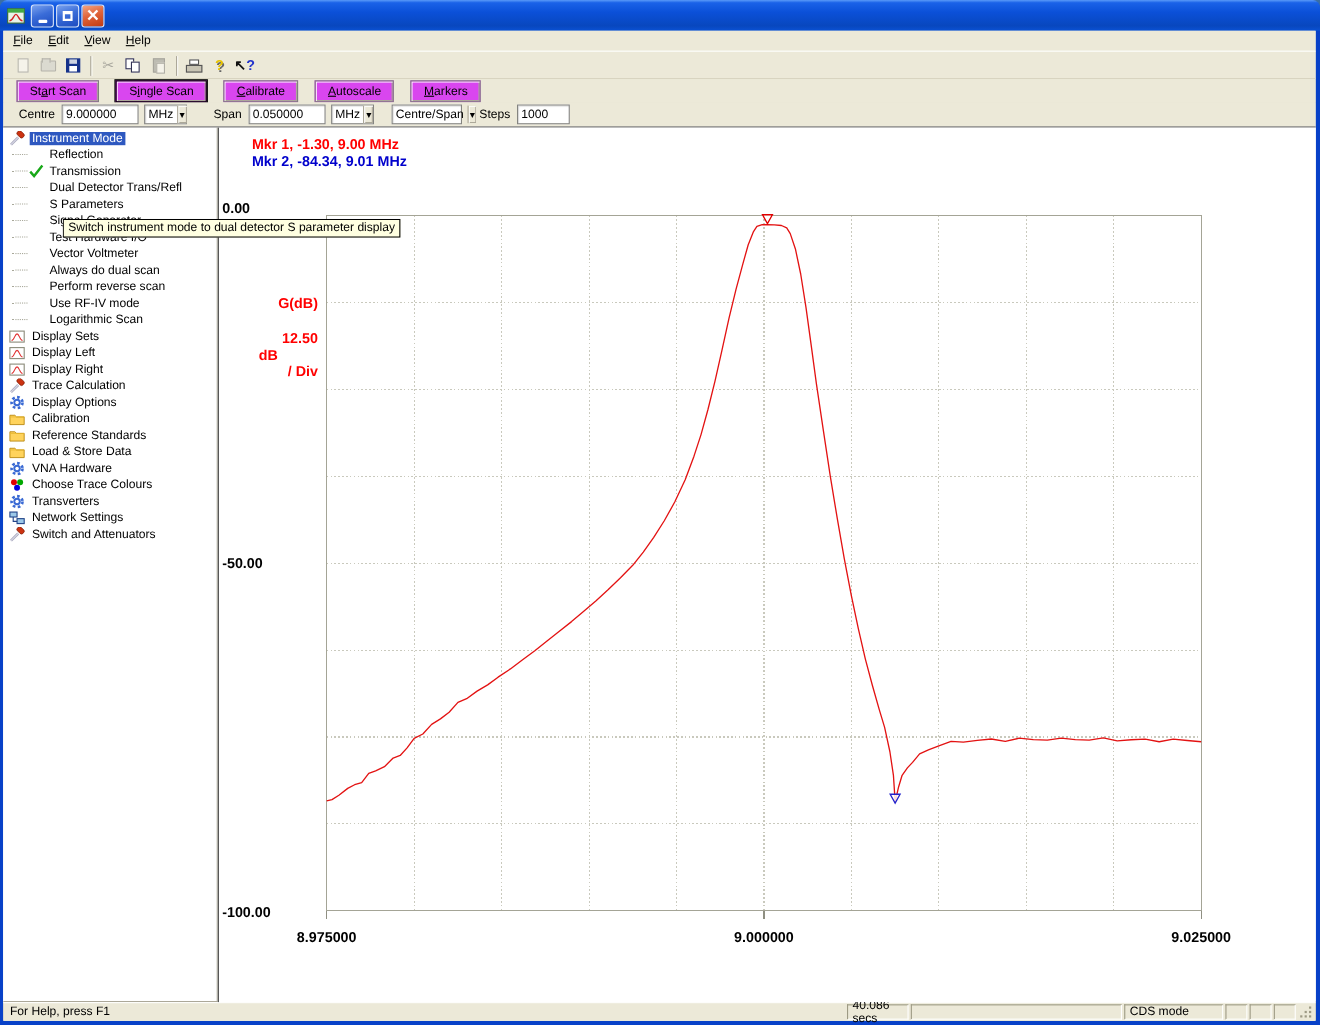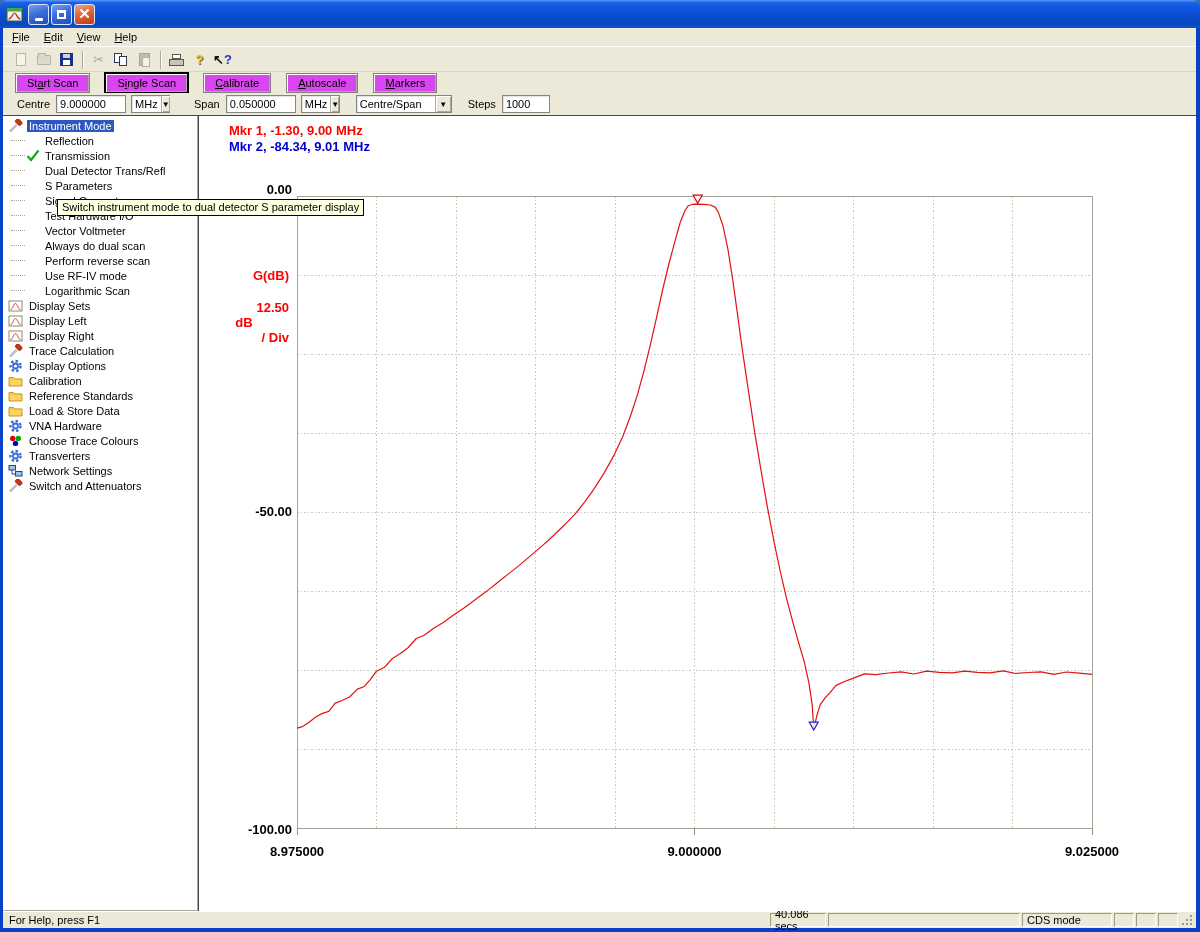--- a/index.html
+++ b/index.html
@@ -69,21 +69,21 @@
   .tree-row .stub { width:14px; flex:0 0 14px; border-top:1px dotted #a8a89a; margin-right:0; }
   .tree-row.child { padding-left:8px; }
   .ticon { width:16px; flex:0 0 16px; height:14px; display:flex; align-items:center; justify-content:center; margin-right:2px; }
   .slot { width:16px; flex:0 0 16px; height:14px; display:flex; align-items:center; justify-content:center; }
   .tlabel { padding:0 2px; margin-left:2px; }
   .tree-row.selected .tlabel { background:#2e58c0; color:#fff; }
   .chart { flex:1; position:relative; background:#fff; border-left:1px solid #464646; overflow:hidden; }
   .mkr { position:absolute; left:30px; font-weight:bold; font-size:13px; height:16px; }
   .mkr1 { top:7px;  color:#f00; }
   .mkr2 { top:23px; color:#00c; }
-  .ylab { position:absolute; left:3px; width:90px; text-align:right; font-weight:bold; font-size:13px; color:#000; }
+  .ylab { position:absolute; left:3px; width:90px; font-weight:bold; font-size:13px; color:#000; }
   .xlab { position:absolute; width:90px; text-align:center; font-weight:bold; font-size:13px; color:#000; top:728px; }
   .scale-lbl { position:absolute; left:0; width:90px; text-align:right; font-weight:bold; font-size:13px; color:#f00; }
   .trace-lbl { top:152px; } .perdiv { top:184px; } .unit { top:199px;text-align:center; } .divlbl { top:214px; }
   #plot { position:absolute; left:0; top:0; }
   
   .statusbar { height:17px; flex:0 0 17px; background:#ece9d8; border-top:1px solid #fff;
                box-shadow:0 -1px 0 #aca899; display:flex; align-items:stretch; padding:1px 2px 1px 2px; gap:2px; }
   .sb-panel { font-size:11px; padding:0 4px; display:flex; align-items:center; }
   .sb-help { flex:1; }
   .sb-sunken { border:1px solid; border-color:#9d9a84 #fff #fff #9d9a84; }
@@ -181,21 +181,21 @@
       <span class="combo-btn">▼</span>
     </span>
     <span class="gap18"></span>
     <span class="plabel">Span</span>
     <input class="field" style="width: 70px;" value="0.050000">
     <span class="combo" style="width:39px">
       <span class="combo-val">MHz</span>
       <span class="combo-btn">▼</span>
     </span>
     <span class="gap10"></span>
-    <span class="combo" style="width:96px">
+    <span class="combo" style="width:64px">
       <span class="combo-val">Centre/Span</span>
       <span class="combo-btn">▼</span>
     </span>
     <span class="gap10"></span>
     <span class="plabel">Steps</span>
     <input class="field" style="width: 48px;" value="1000">
   </div>
 
   <div class="main">
     <div class="tree" id="tree">

